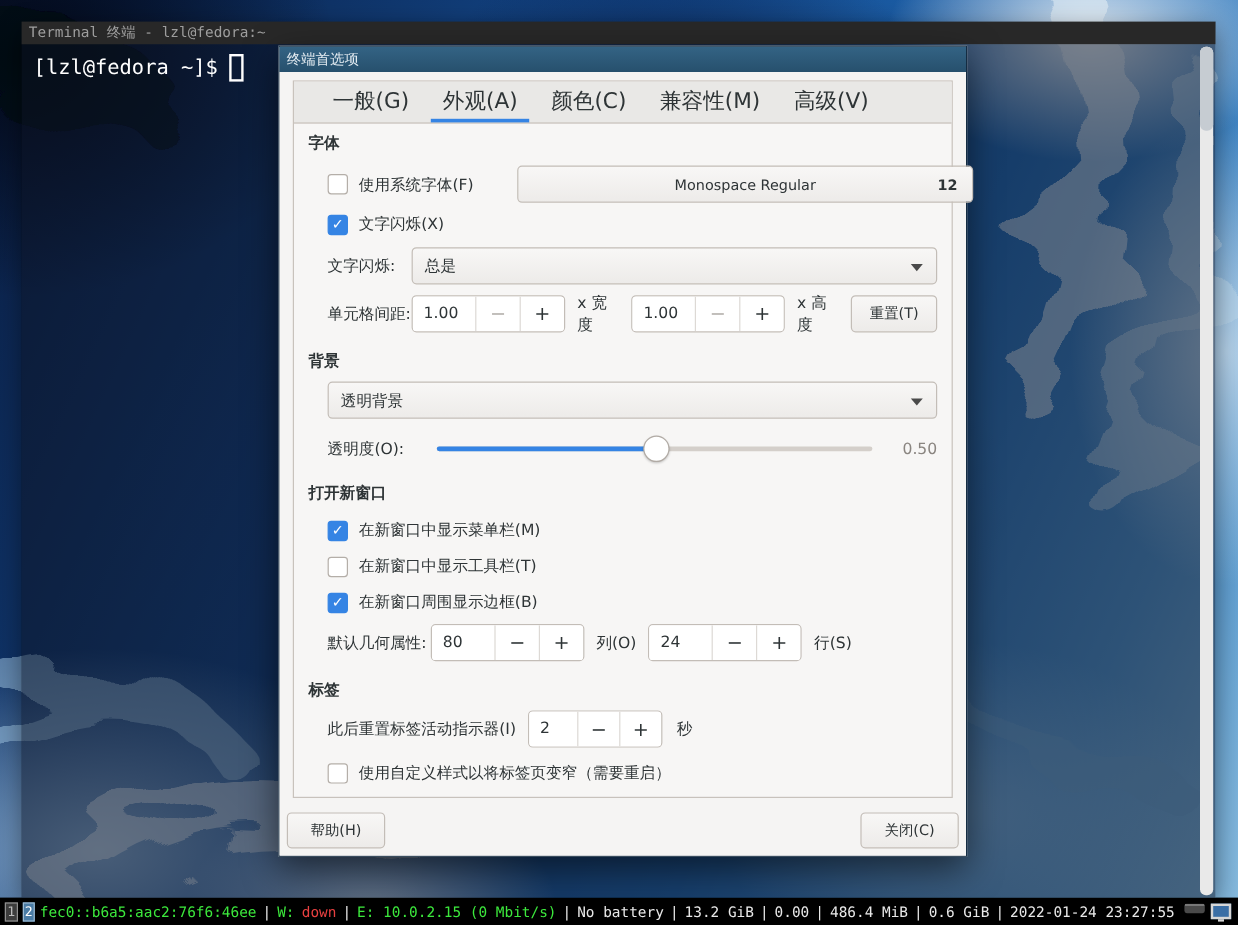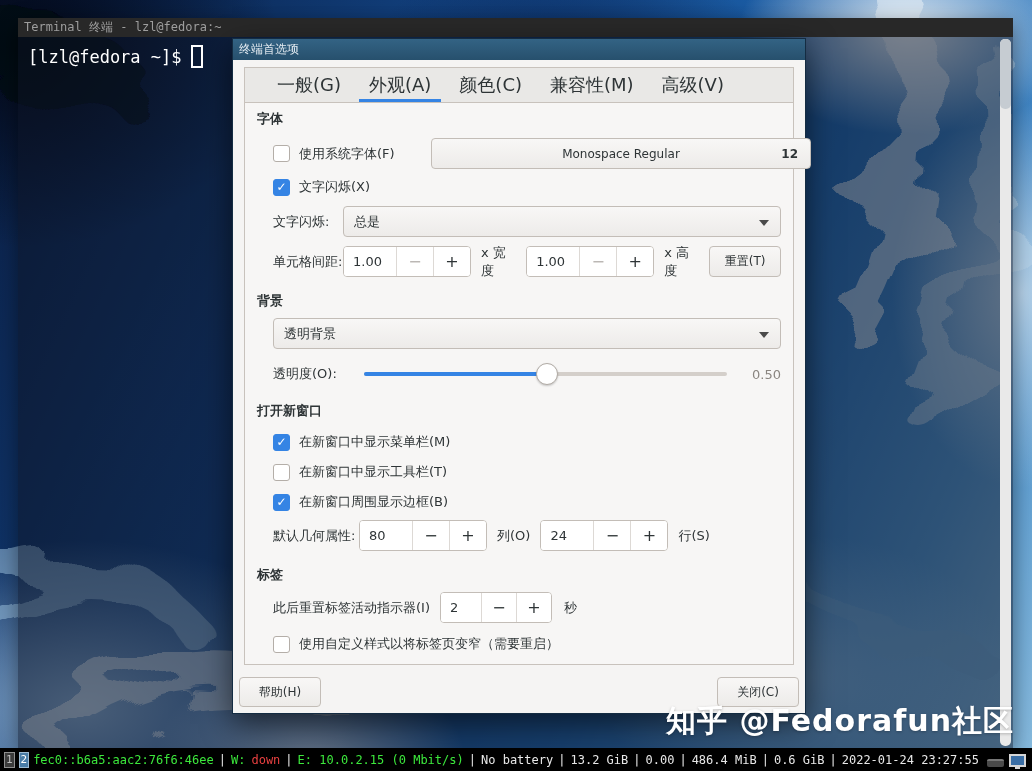--- a/index.html
+++ b/index.html
@@ -109,21 +109,21 @@
     white-space:nowrap; }
 
   
   .statusbar { position:absolute; left:0; right:0; bottom:0; height:23px; background:#000;
     display:flex; align-items:center; font-family:"DejaVu Sans Mono", monospace;
     font-size:12px; color:#e8e8e8; padding:0 4px; white-space:nowrap; }
   .ws { width:16px; height:16px; display:flex; align-items:center; justify-content:center;
     font-size:11px; margin-right:4px; }
   .ws1 { background:#3c3c3c; border:1px solid #8f8f8f; color:#bdbdbd; }
   .ws2 { background:#4a7ca6; border:1px solid #9cbad2; color:#ffffff; }
-  .sb-right { margin-left:auto; display:flex; align-items:flex-end; }
+  .sb-right { margin-left:auto; display:flex; align-items:flex-start; }
   .sb-green { color:#3ce83c; }
   .sb-red { color:#e84040; }
   .sb-sep { color:#e8e8e8; padding:0 5px; }
   .kbd-icon { width:17px; height:8px; background:#4a4a4a; border-radius:2px; margin:0 5px 0 8px;
     border-top:2px solid #777; }
   .display-icon { position:relative; width:17px; height:13px; border:2px solid #d6d6d6;
     background:#3a6ea5; margin-right:2px; }
   .display-icon::after { content:""; position:absolute; left:4px; bottom:-4px; width:5px;
     height:2px; background:#d6d6d6; }
 </style>
@@ -290,21 +290,20 @@
           </div>
 
         </div>
       </div>
 
       <div class="btn action-btn help-btn">帮助(H)</div>
       <div class="btn action-btn close-btn">关闭(C)</div>
     </div>
   </div>
 
-  <div class="watermark">知乎 @Fedorafun社区</div>
 
   <div class="statusbar">
     <span class="ws ws1">1</span>
     <span class="ws ws2">2</span>
     <span class="sb-right">
       <span class="sb-green">fec0::b6a5:aac2:76f6:46ee</span>
       <span class="sb-sep">|</span>
       <span class="sb-green">W:</span>
       <span class="sb-red" style="margin-left:6px">down</span>
       <span class="sb-sep">|</span>

